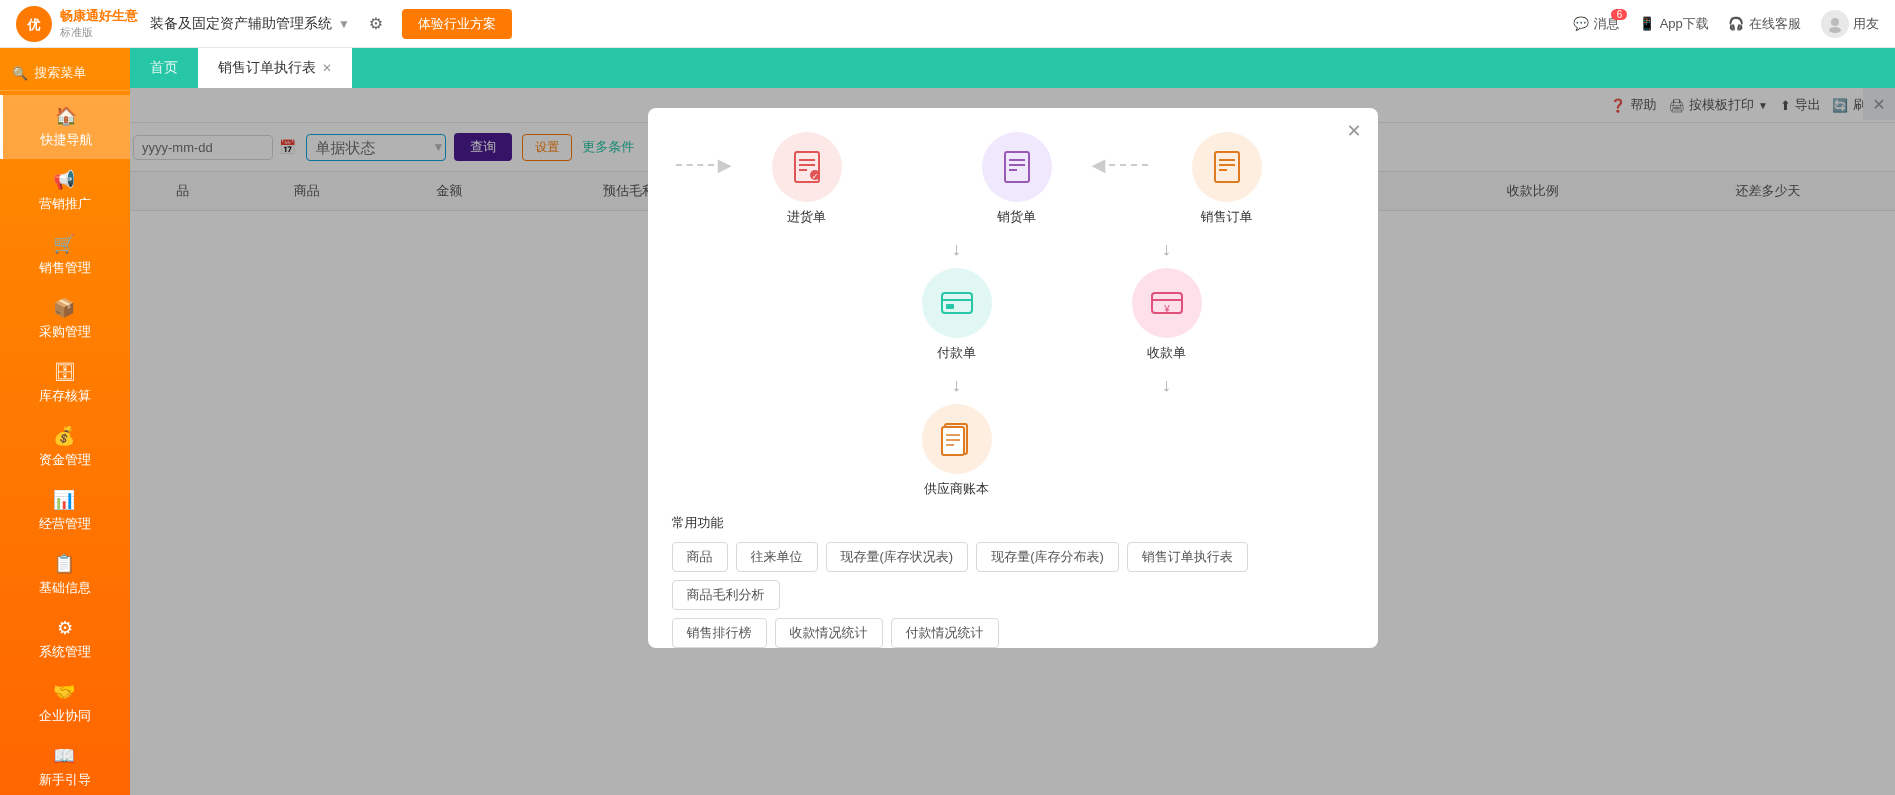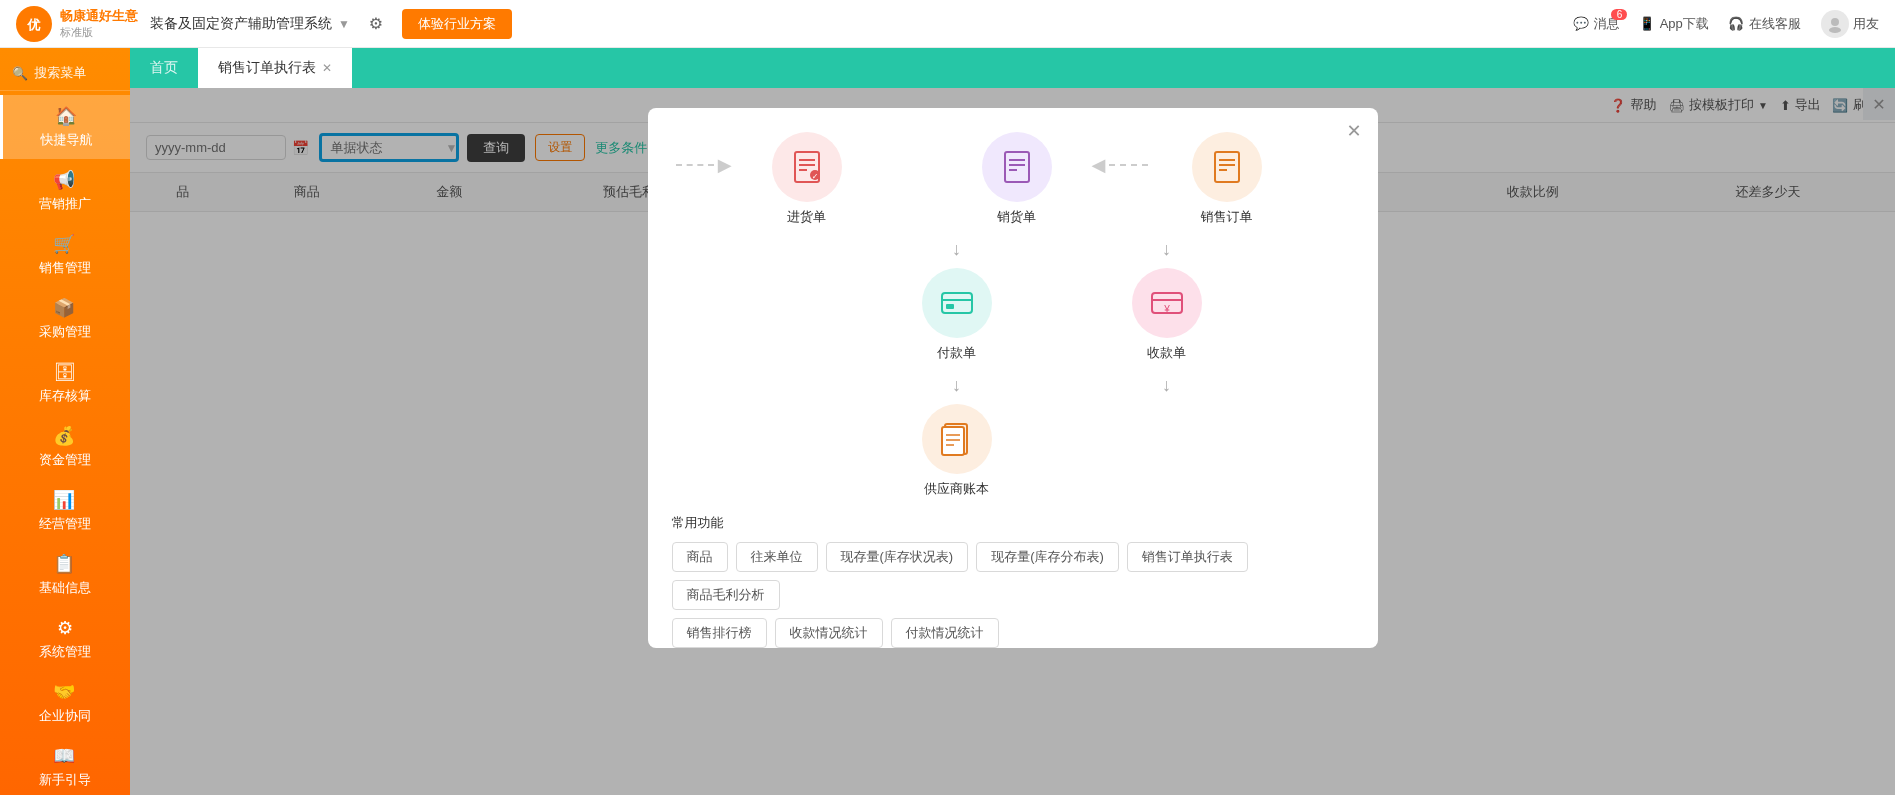--- a/index.html
+++ b/index.html
@@ -207,49 +207,49 @@
       gap: 4px;
       font-size: 13px;
       color: #555;
       cursor: pointer;
     }
 
     
     .search-bar {
       display: flex;
       align-items: center;
-      padding: 10px 16px;
+      padding: 10px 3px;
       gap: 10px;
       border-bottom: 1px solid #e8e8e8;
       flex-wrap: wrap;
     }
     .search-field {
       display: flex;
       align-items: center;
       gap: 6px;
     }
     .search-input {
       border: 1px solid #d9d9d9;
       border-radius: 4px;
       padding: 4px 8px;
       font-size: 13px;
       width: 140px;
       color: #bbb;
     }
     .date-icon { color: #999; font-size: 14px; }
     .status-select {
-      border: 3px solid #0ea5e9;
+      border: 1px solid #0ea5e9;
       border-radius: 4px;
       padding: 4px 8px;
-      font-size: 13px;
+      font-size: 15px;
       width: 120px;
       color: #999;
     }
     .query-btn {
-      background: #404040;
+      background: #4c1d95;
       color: white;
       border: none;
       padding: 5px 16px;
       border-radius: 4px;
       font-size: 13px;
       cursor: pointer;
     }
     .setting-btn {
       background: #fff;
       color: #ff7a00;

